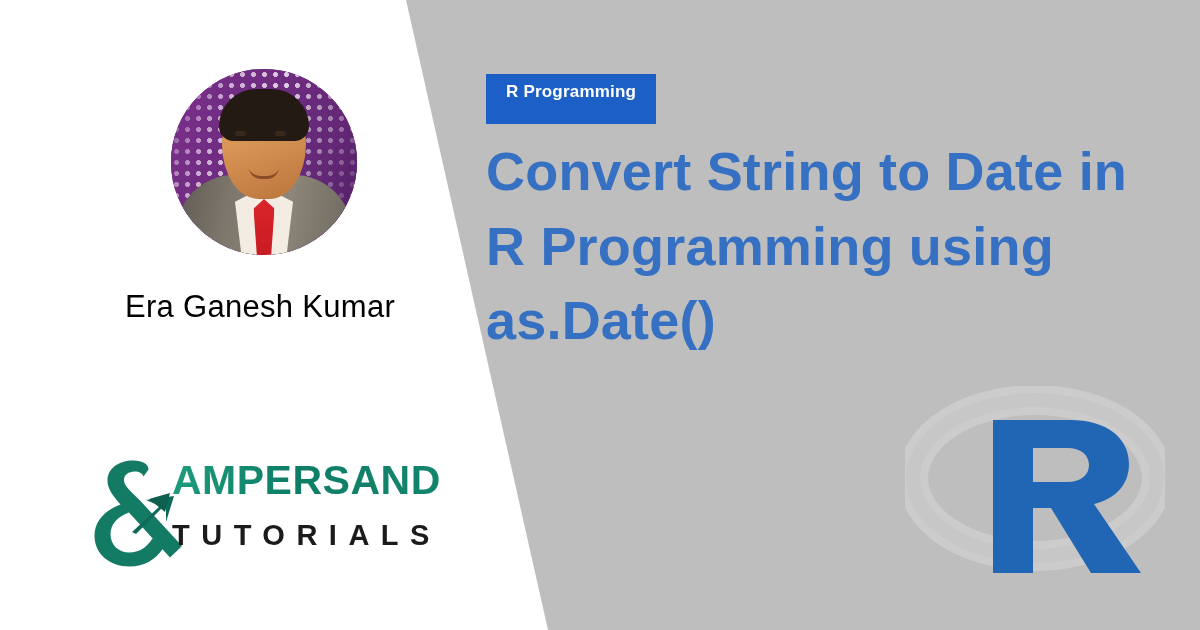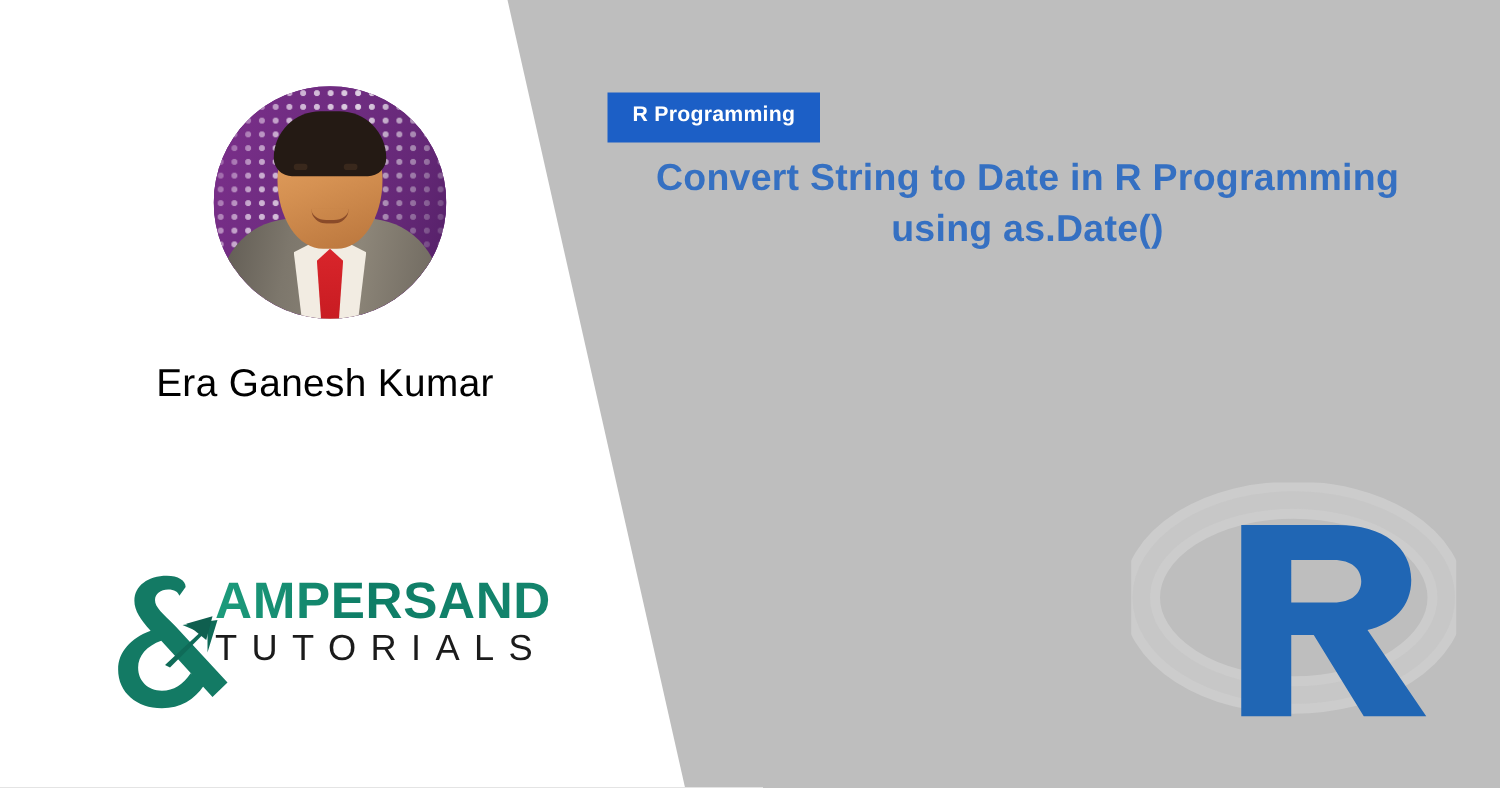--- a/index.html
+++ b/index.html
@@ -196,55 +196,54 @@
     letter-spacing: 0.5px;
     color: #12806a;
     line-height: 1;
     background: linear-gradient(95deg,#1d9c7c 0%,#0e7d66 45%,#14856d 100%);
     -webkit-background-clip: text;
     background-clip: text;
     -webkit-text-fill-color: transparent;
   }
   .brand .brand-line2 {
     font-size: 29px;
-    font-weight: 400;
+    font-weight: 700;
     letter-spacing: 11.5px;
     color: #1b1b1b;
     line-height: 1;
-    margin-top: 4px;
+    margin-top: 20px;
   }
 
   
   .category-badge {
     position: absolute;
     left: 486px;
     top: 74px;
     background: #1c5fc6;
     color: #ffffff;
     font-size: 17px;
     font-weight: 700;
     letter-spacing: 0.2px;
-    padding: 9px 20px 14px 20px;
+    padding: 9px 20px 24px 20px;
     z-index: 5;
     line-height: 1;
     white-space: nowrap;
   }
 
   .headline {
     position: absolute;
     left: 486px;
-    top: 122px;
+    top: 134px;
     width: 672px;
-    font-size: 30px;
+    font-size: 54px;
     font-weight: 700;
     line-height: 1.38;
     color: #3570c2;
     letter-spacing: 0.2px;
     z-index: 5;
-    text-align: center;
   }
 
   
   .r-logo {
     position: absolute;
     left: 905px;
     top: 386px;
     width: 260px;
     height: 205px;
     z-index: 3;

